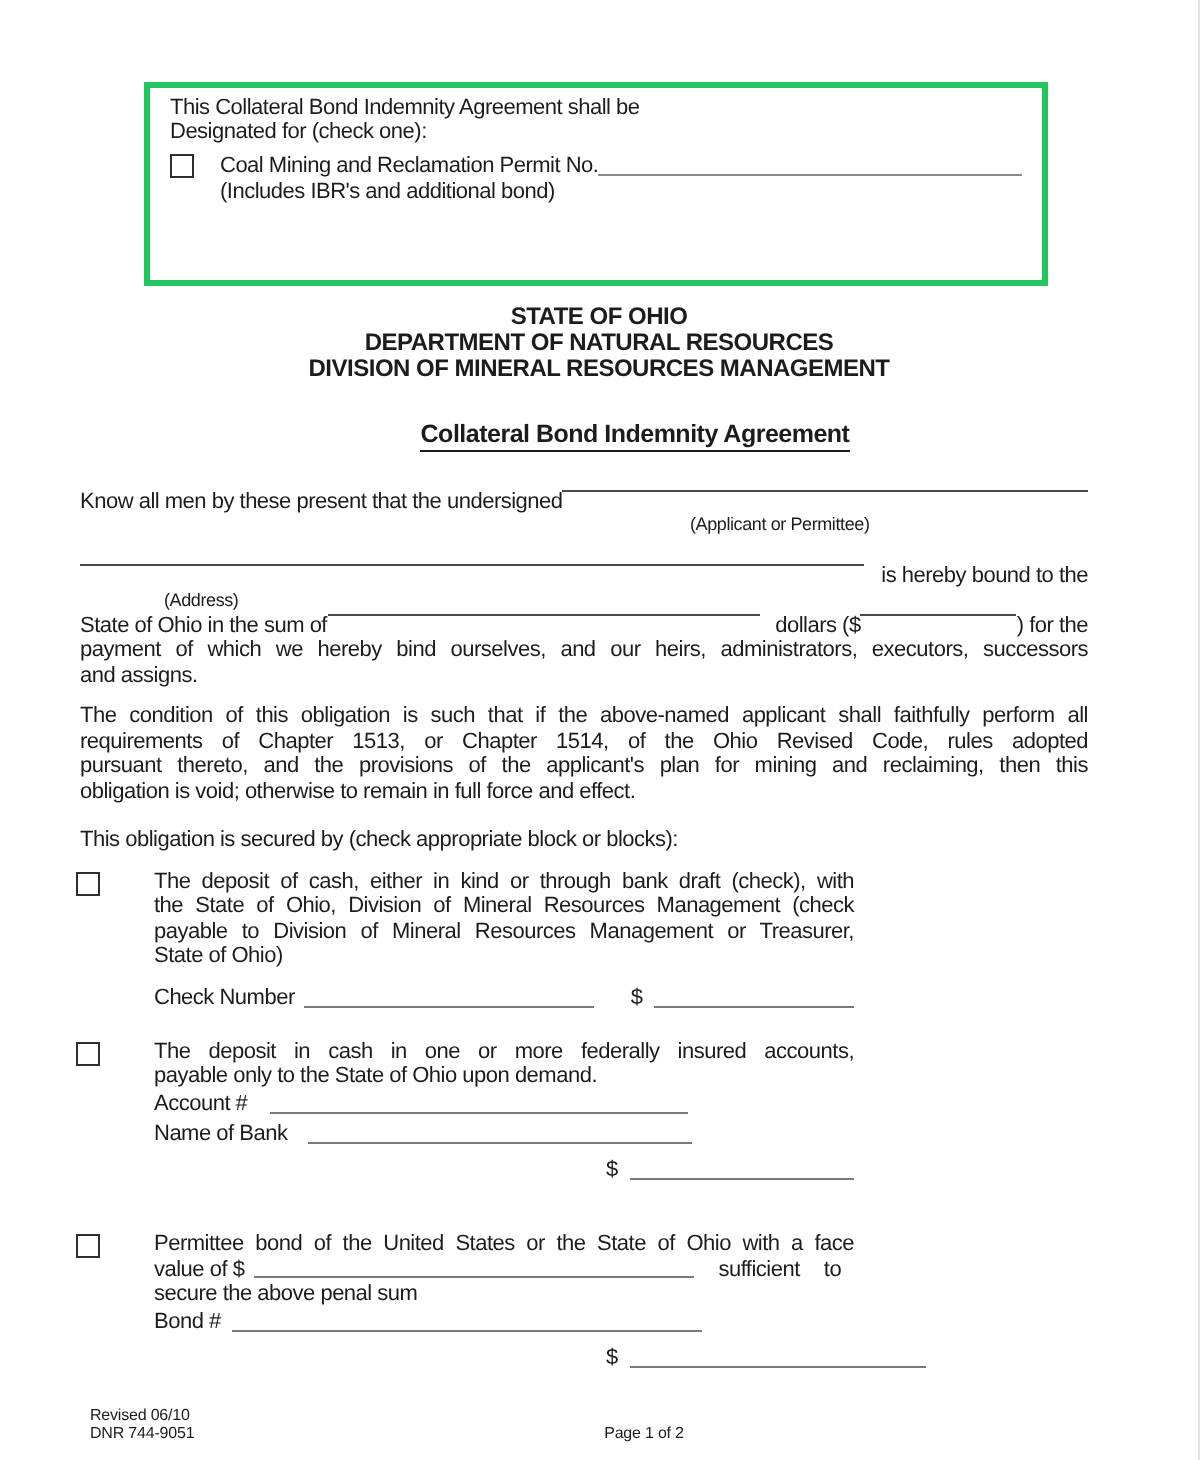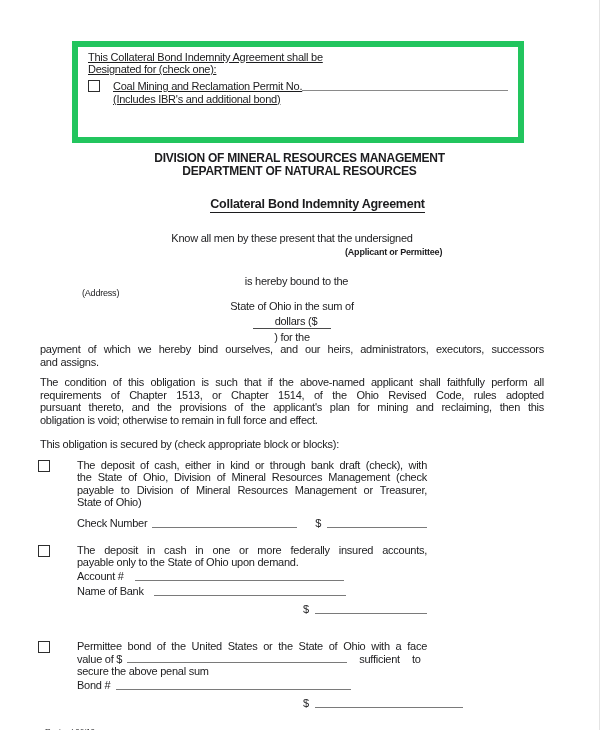--- a/index.html
+++ b/index.html
@@ -16,23 +16,22 @@
     letter-spacing: -0.25px;
     overflow: hidden;
     border-right: 1px solid #e4e4e4;
   }
 
   
   .top-box {
     margin: 41px 0 0 72px;
     width: 452px;
     height: 102px;
-    border: 6px solid #22c55e;
+    border: 3px solid #22c55e;
     padding: 4px 10px 0 10px;
-    text-decoration: underline;
   }
   .tb-heading div { line-height: 12px; }
   .opt { display: flex; align-items: flex-end; }
   .opt-top { align-items: flex-start; }
   .checkbox {
     flex: none;
     width: 12px; height: 12px;
     border: 1.6px solid #2e2e2e;
     background: #fff;
     margin-right: 13px;
@@ -72,23 +71,23 @@
   .form-title {
     display: inline-block;
     font-weight: bold;
     font-size: 12.5px;
     border-bottom: 1.6px solid #1c1c1e;
     padding-bottom: 1px;
   }
 
   
   .main { margin: 19px 55px 0 40px; }
-  .frow { display: flex; align-items: center; flex-direction: column; }
+  .frow { display: flex; align-items: flex-start; }
   .caption { font-size: 9px; line-height: 10.5px; letter-spacing: -0.2px; }
-  .cap-applicant { margin-left: 305px; font-weight: bold; }
+  .cap-applicant { margin-left: 305px; }
   .cap-address { margin-left: 42px; margin-top: 1px; }
   .row-bound { margin-top: 14px; }
   .row-bound .bound-text { margin-left: 9px; white-space: nowrap; }
   .row-sum { margin-top: 1px; }
   .row-sum .seg { white-space: nowrap; }
   .row-sum .blank2 { flex: none; width: 78px; height: 0; border-bottom: 1.2px solid #4a4a4a; margin-bottom: 2px; }
   .row-sum .dollars { margin-left: 8px; }
   .stretch { text-align: justify; text-align-last: justify; }
   .jline { width: 100%; }
   .condition { margin-top: 8px; }
@@ -162,22 +161,23 @@
           <span class="opt-label">Coal Mining and Reclamation Permit No.</span>
           <span class="blank blank-gray"></span>
         </div>
         <div class="opt-note">(Includes IBR's and additional bond)</div>
       </div>
     </div>
 
   </div>
 
   <div class="agency-header">
+    <div>STATE OF OHIO</div>
+    <div>DEPARTMENT OF NATURAL RESOURCES</div>
     <div>DIVISION OF MINERAL RESOURCES MANAGEMENT</div>
-    <div>DEPARTMENT OF NATURAL RESOURCES</div>
   </div>
 
   <div class="form-title-wrap">
     <span class="form-title">Collateral Bond Indemnity Agreement</span>
   </div>
 
   <div class="main">
 
     <div class="frow">
       <span class="lbl">Know all men by these present that the undersigned</span>

